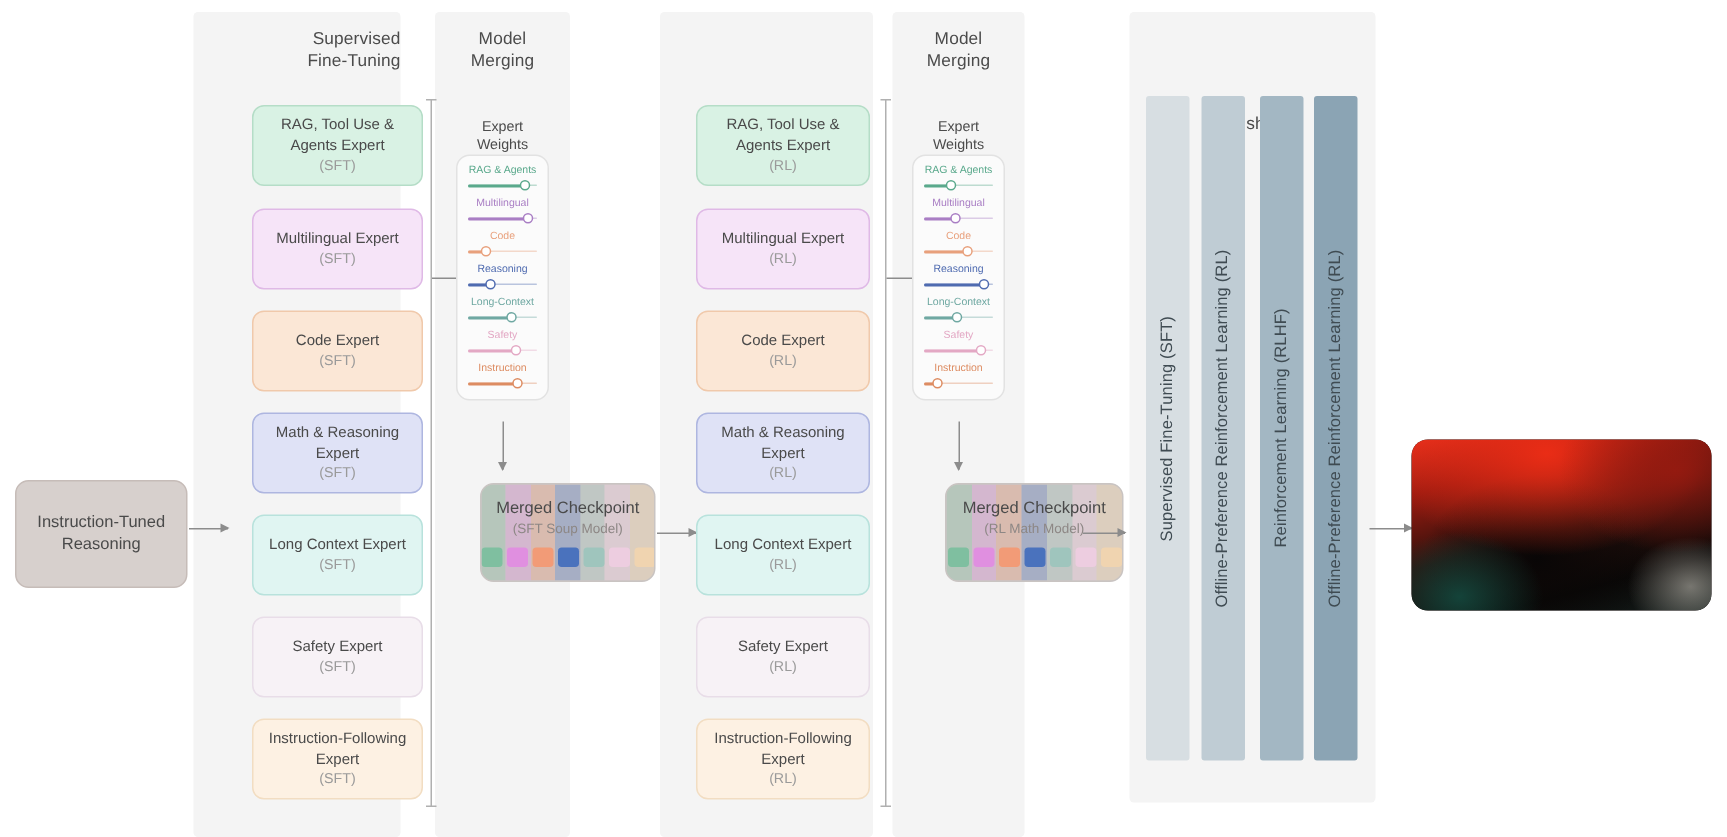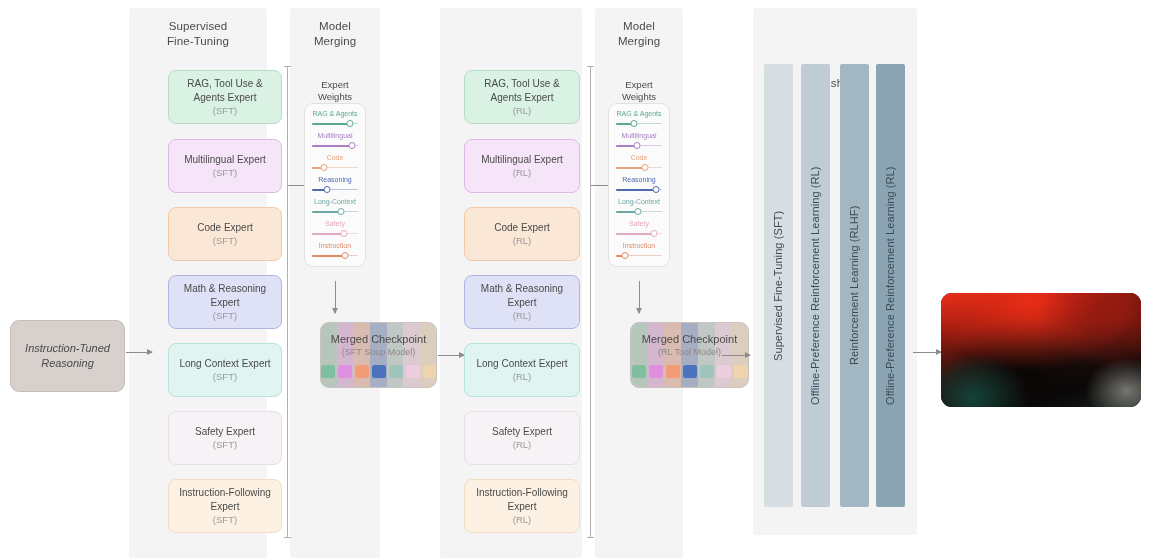--- a/index.html
+++ b/index.html
@@ -183,37 +183,37 @@
 <body>
 
 <div id="stage">
 
   <div class="stage-band" style="left:129px; top:8px; width:138px; height:550px;"></div>
   <div class="stage-band" style="left:290px; top:8px; width:90px; height:550px;"></div>
   <div class="stage-band" style="left:440px; top:8px; width:142px; height:550px;"></div>
   <div class="stage-band" style="left:595px; top:8px; width:88px; height:550px;"></div>
   <div class="stage-band" style="left:753px; top:8px; width:164px; height:527px;"></div>
 
-  <div class="stage-title" style="left:129px; top:19px; width:138px;">
+  <div class="stage-title" style="left:129px; top:19px; width:138px;text-align:right;">
     <div>Supervised</div>
     <div>Fine-Tuning</div>
   </div>
   <div class="stage-title" style="left:290px; top:19px; width:90px;">
     <div>Model</div>
     <div>Merging</div>
   </div>
   <div class="stage-title" style="left:595px; top:19px; width:88px;">
     <div>Model</div>
     <div>Merging</div>
   </div>
   <div class="stage-title" style="left:753px; top:28px; width:164px;margin-top:48px;">
     <div>Polishing</div>
   </div>
 
-  <div class="checkpoint-box" style="left:10px; top:320px; width:115px; height:72px;font-style:italic;">
+  <div class="checkpoint-box" style="left:10px; top:320px; width:115px; height:72px;">
     <div>
       <div>Instruction-Tuned</div>
       <div>Reasoning</div>
     </div>
   </div>
   <div class="arrow-h" style="left:126px; top:352px; width:26px;"></div>
 
   <div id="sft-experts">
       <div class="expert-card" style="left: 168px; top: 70px; width: 114px; height: 54px; background: rgb(217, 242, 228); border-color: rgb(181, 221, 199);">
         <div>RAG, Tool Use &amp;</div>
@@ -461,21 +461,21 @@
         <div style="background: rgb(127, 191, 160); opacity: 0.3;"></div>
         <div style="background: rgb(224, 143, 224); opacity: 0.3;"></div>
         <div style="background: rgb(242, 155, 119); opacity: 0.3;"></div>
         <div style="background: rgb(74, 114, 189); opacity: 0.3;"></div>
         <div style="background: rgb(159, 197, 189); opacity: 0.3;"></div>
         <div style="background: rgb(248, 207, 232); opacity: 0.3;"></div>
         <div style="background: rgb(251, 217, 168); opacity: 0.3;"></div>
       </div>
     <div class="merged-inner">
       <div class="merged-title">Merged Checkpoint</div>
-      <div class="merged-sub">(RL Tool Model)</div>
+      <div class="merged-sub">(RL Math Model)</div>
       <div class="swatches" id="msw2">
           <span style="background: rgb(127, 191, 160);"></span>
           <span style="background: rgb(224, 143, 224);"></span>
           <span style="background: rgb(242, 155, 119);"></span>
           <span style="background: rgb(74, 114, 189);"></span>
           <span style="background: rgb(159, 197, 189);"></span>
           <span style="background: rgb(248, 207, 232); opacity: 0.62;"></span>
           <span style="background: rgb(251, 217, 168); opacity: 0.62;"></span>
         </div>
     </div>

